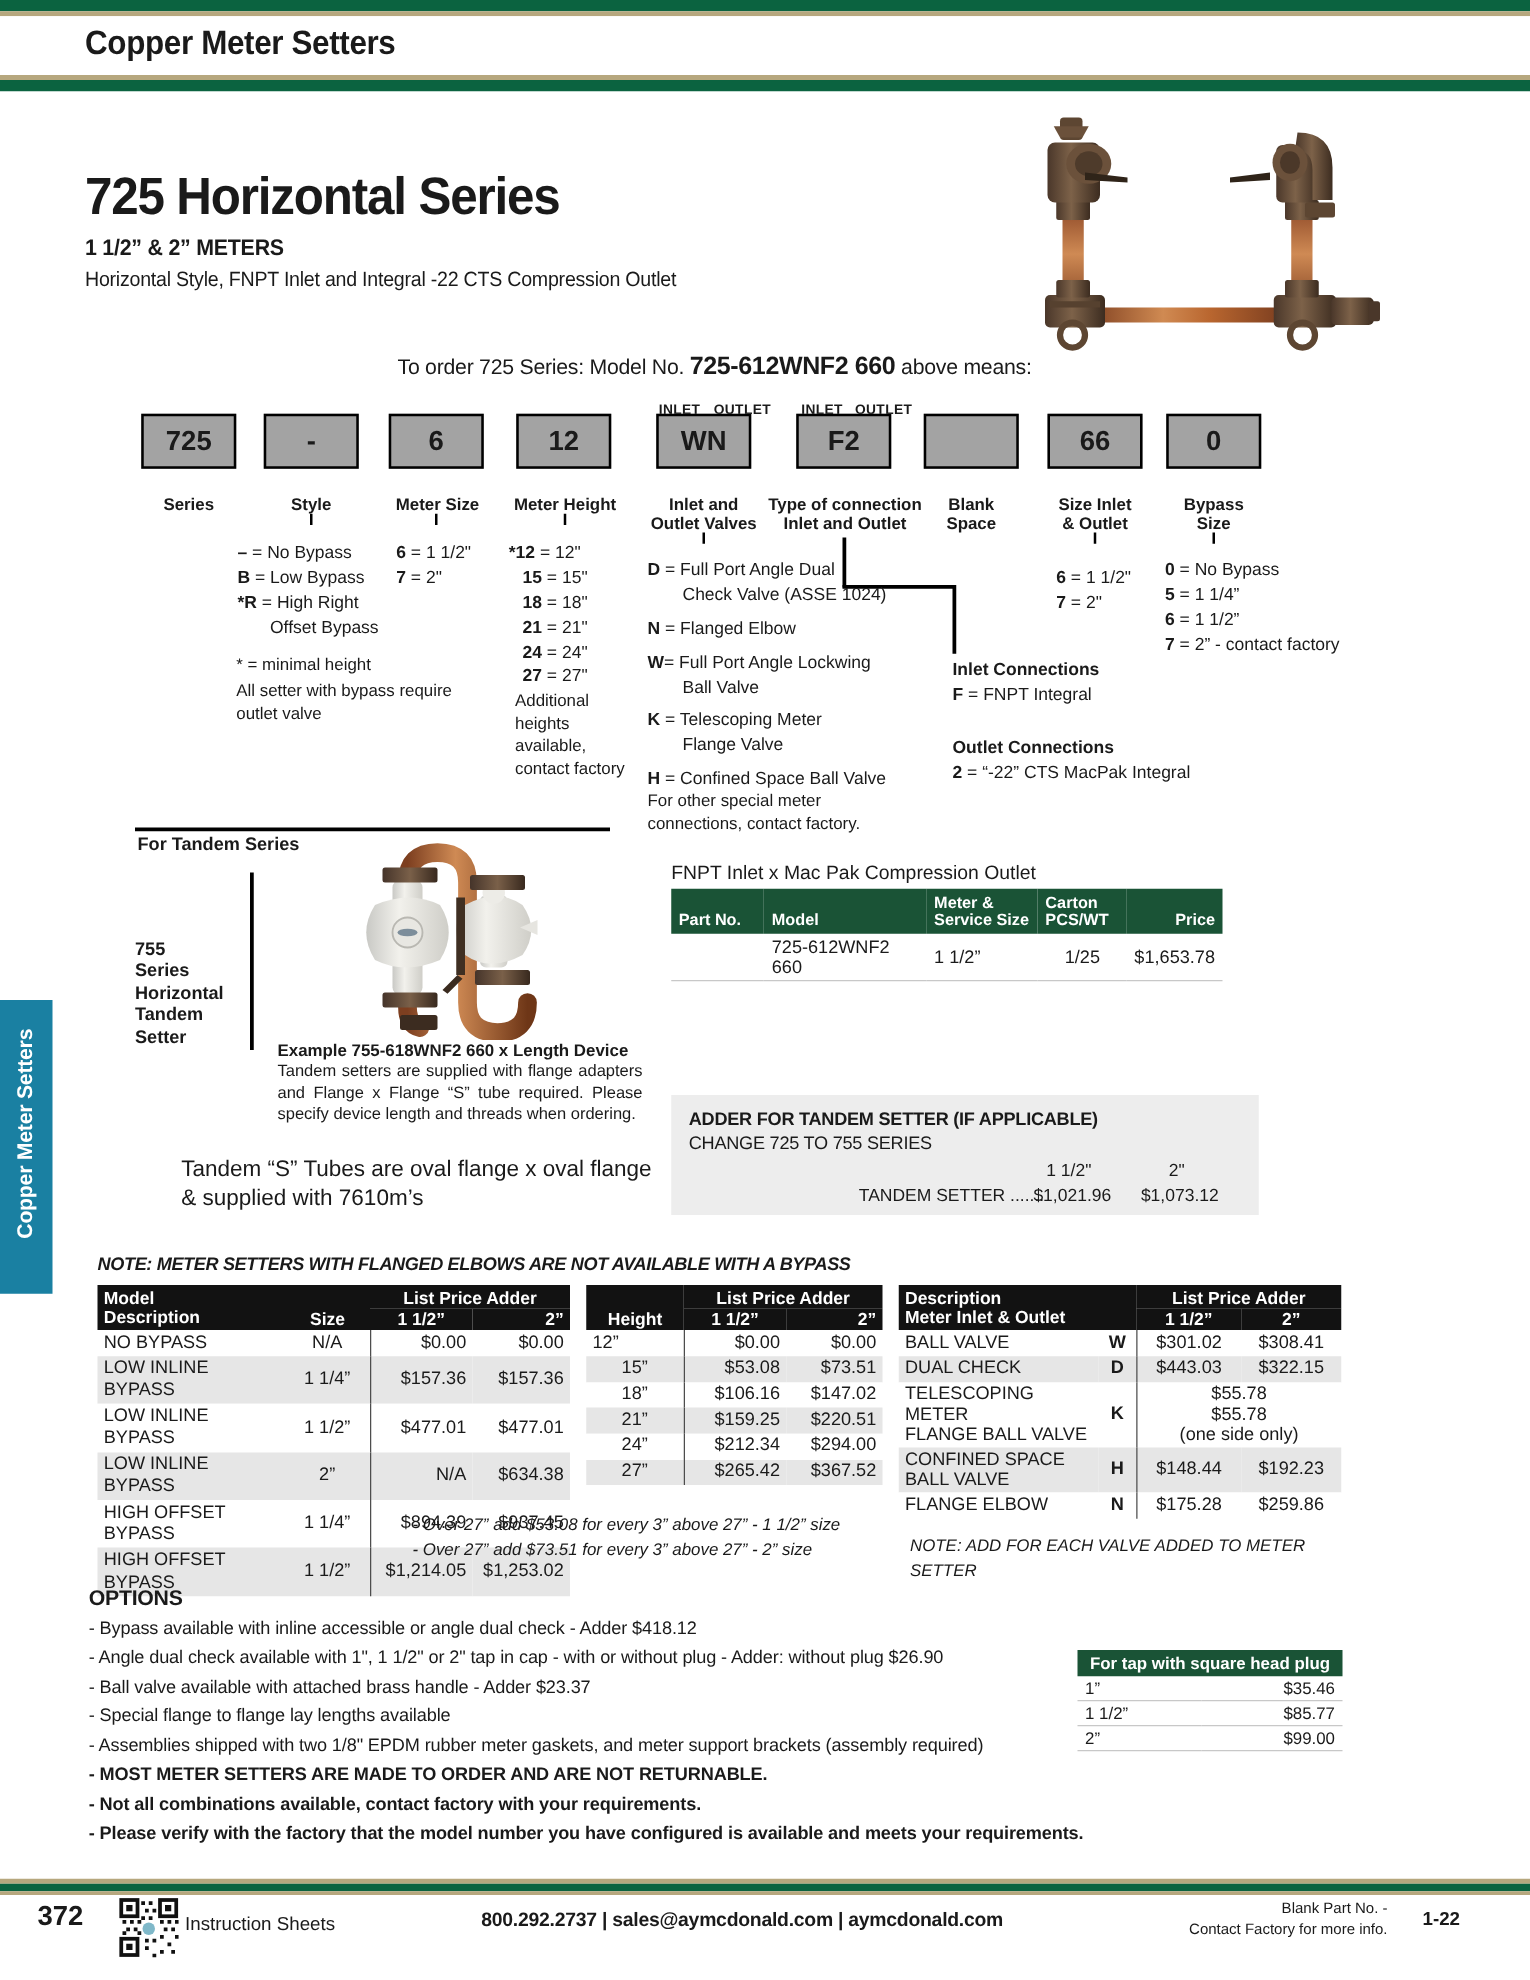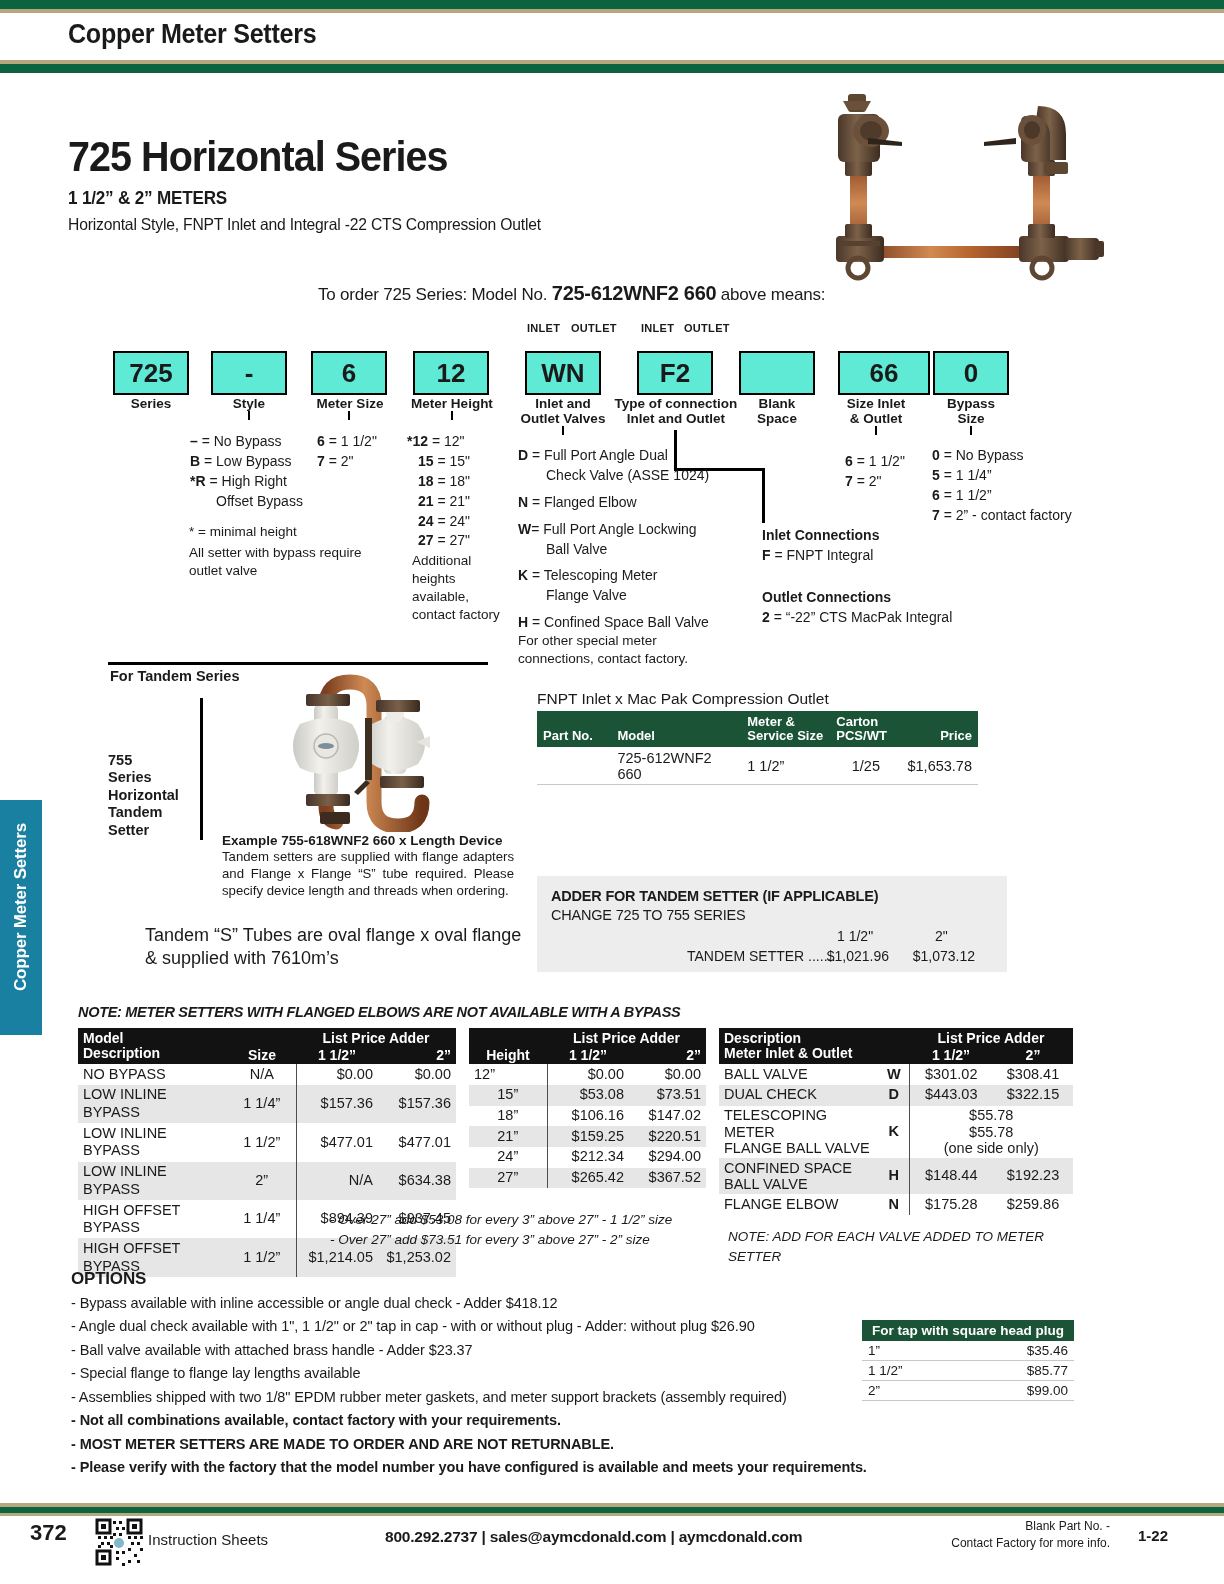--- a/index.html
+++ b/index.html
@@ -60,23 +60,23 @@
 
   
   .order-line {
     position:absolute; left:318px; top:282px;
     font-size:17px; letter-spacing:-0.2px; white-space:nowrap;
   }
   .order-line b { font-size:20px; font-weight:bold; letter-spacing:-0.3px; }
 
   
   .cbox {
-    position:absolute; border:2.5px solid #000; background:#5eead4;
+    position:absolute; border:2.5px solid #000; background:#a3a3a3;
     display:flex; align-items:center; justify-content:center;
-    font-weight:bold; font-size:26px; height:44px; top:351px;
+    font-weight:bold; font-size:22px; height:44px; top:331px;
   }
   .io-lbl { position:absolute; top:322px; font-size:11px; font-weight:bold; letter-spacing:0.3px; }
   .cap { position:absolute; font-size:13.5px; font-weight:bold; text-align:center; line-height:1.12; }
   .tick { position:absolute; width:2px; background:#000; height:9px; }
 
   .deflist { position:absolute; font-size:14px; line-height:1.42; }
   .deflist b { font-weight:bold; }
   .note-sm { position:absolute; font-size:13.5px; line-height:1.33; }
 
   
@@ -268,21 +268,21 @@
 <div class="io-lbl" style="left:641px;">INLET</div>
 <div class="io-lbl" style="left:684px;">OUTLET</div>
 <div class="cbox" style="left:637px; width:76px;">F2</div>
 <div class="cap" style="left:608px; top:396px; width:136px; white-space:pre-line;">Type of connection
 Inlet and Outlet</div>
 
 <div class="cbox" style="left:739px; width:76px;"></div>
 <div class="cap" style="left:739px; top:396px; width:76px; white-space:pre-line;">Blank
 Space</div>
 
-<div class="cbox" style="left:838px; width:92px;">66</div>
+<div class="cbox" style="left:838px; width:76px;">66</div>
 <div class="cap" style="left:833px; top:396px; width:86px; white-space:pre-line;">Size Inlet
 &amp; Outlet</div>
 <div class="tick" style="left:875px; top:426px;"></div>
 
 <div class="cbox" style="left:933px; width:76px;">0</div>
 <div class="cap" style="left:933px; top:396px; width:76px; white-space:pre-line;">Bypass
 Size</div>
 <div class="tick" style="left:970px; top:426px;"></div>
 
 <div class="conn-line" style="left:674px; top:430px; width:2.5px; height:40px;"></div>
@@ -599,22 +599,22 @@
 </div>
 <div class="foot-italic" style="left:728px; top:1227px; width:350px;">NOTE: ADD FOR EACH VALVE ADDED TO METER SETTER</div>
 
 <div class="opt-hdr">OPTIONS</div>
 <div class="opt-list">
   <div>- Bypass available with inline accessible or angle dual check - Adder   $418.12</div>
   <div>- Angle dual check available with 1", 1 1/2" or 2" tap in cap - with or without plug - Adder: without plug   $26.90</div>
   <div>- Ball valve available with attached brass handle - Adder   $23.37</div>
   <div>- Special flange to flange lay lengths available</div>
   <div>- Assemblies shipped with two 1/8" EPDM rubber meter gaskets, and meter support brackets (assembly required)</div>
+  <div class="bold">- MOST METER SETTERS ARE MADE TO ORDER AND ARE NOT RETURNABLE.</div>
   <div class="bold">- Not all combinations available, contact factory with your requirements.</div>
-  <div class="bold">- MOST METER SETTERS ARE MADE TO ORDER AND ARE NOT RETURNABLE.</div>
   <div class="bold">- Please verify with the factory that the model number you have configured is available and meets your requirements.</div>
 </div>
 
 <table class="taptable">
   <thead>
     <tr>
       <th colspan="2">For tap with square head plug</th>
     </tr>
   </thead>
   <tbody>

